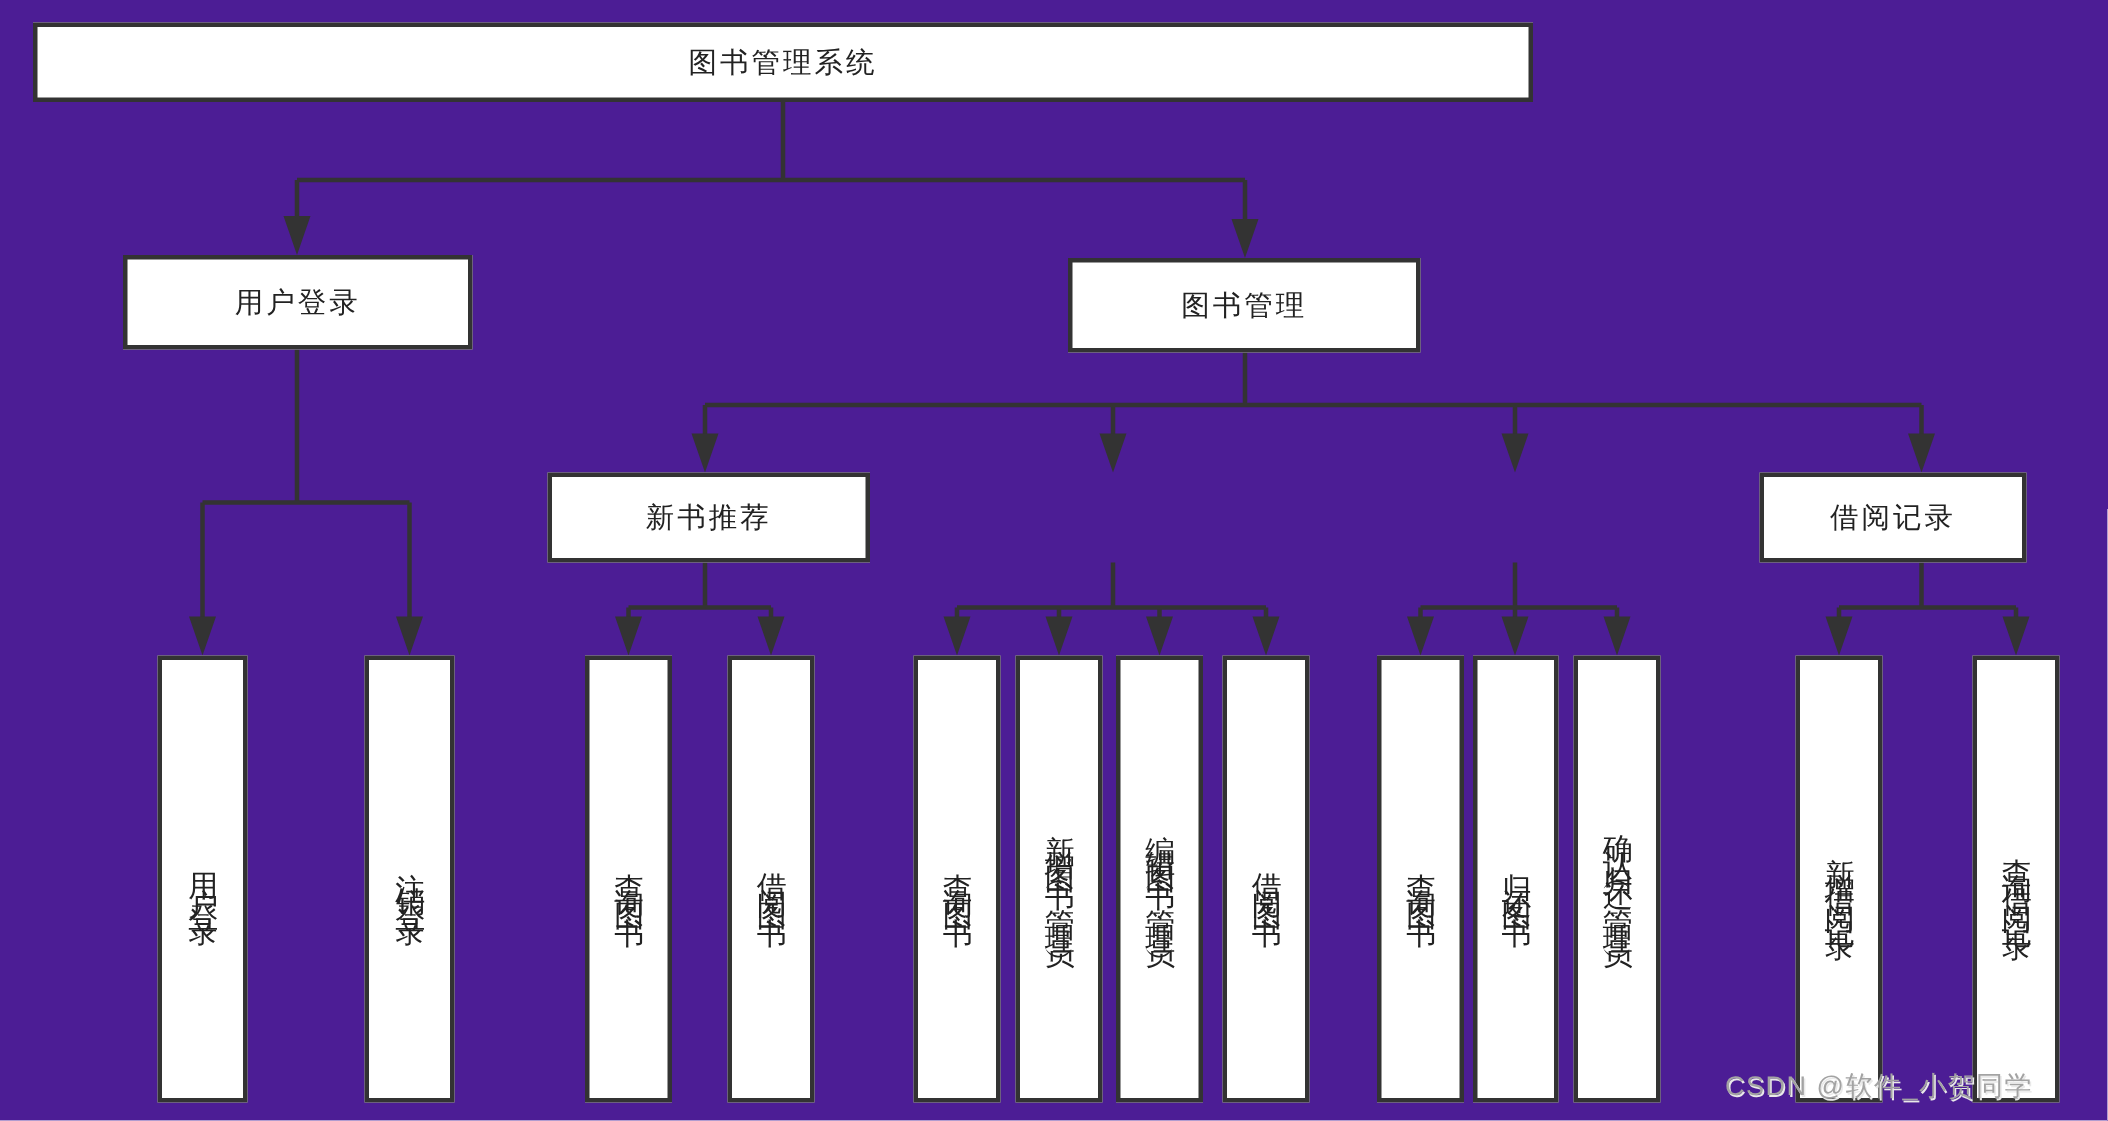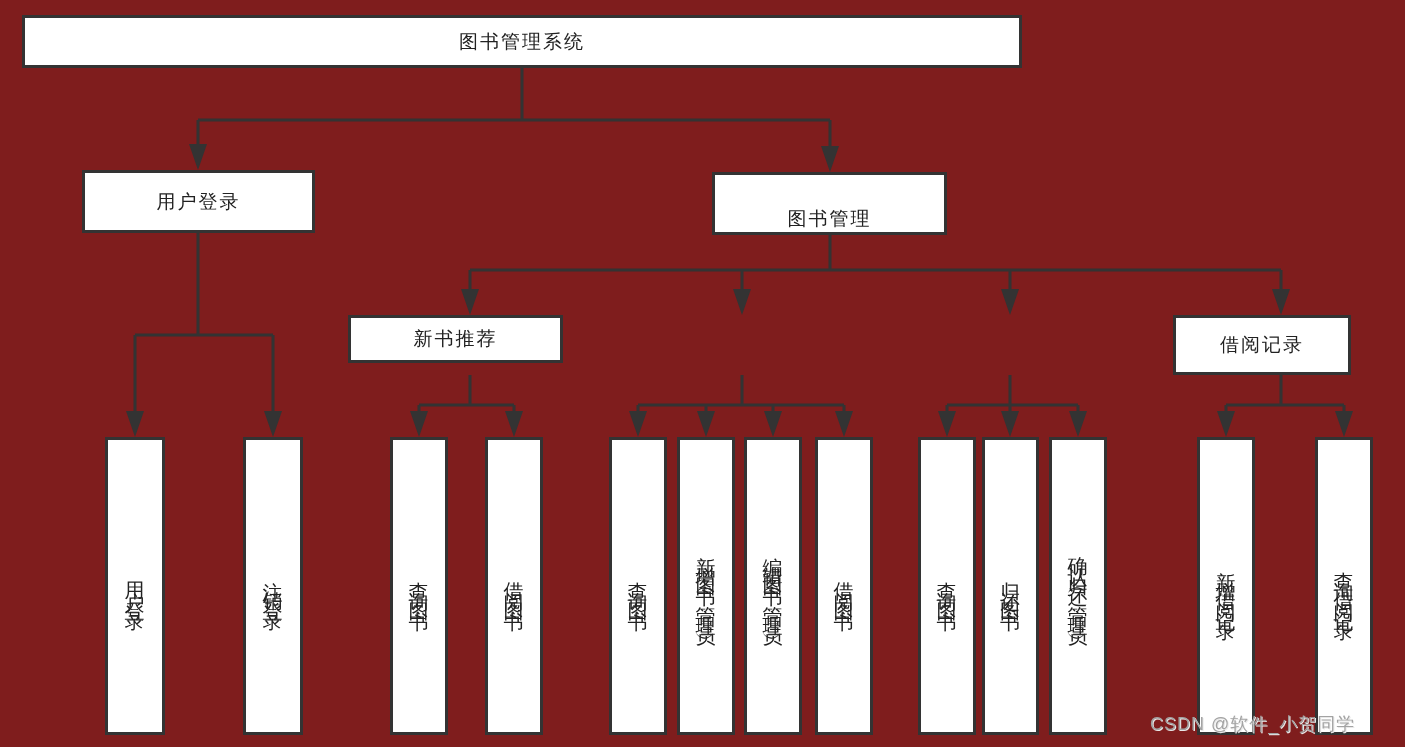--- a/index.html
+++ b/index.html
@@ -4,21 +4,21 @@
 <style>
   html, body {
     margin: 0;
     padding: 0;
     background: #ffffff;
   }
   .stage {
     position: relative;
     width: 1405px;
     height: 747px;
-    background: #7f1d1d;
+    background: #4c1d95;
     font-family: "Liberation Sans", sans-serif;
     overflow: hidden;
   }
   svg.connectors {
     position: absolute;
     left: 0;
     top: 0;
     z-index: 0;
   }
   .node {
@@ -119,25 +119,25 @@
       M1335,411 H1353 L1344,437 Z"></path>
   </svg>
 
   <div class="node hnode" style="left:22px; top:15px; width:1000px; height:53px;">
     <span>图书管理系统</span>
   </div>
 
   <div class="node hnode" style="left:82px; top:170px; width:233px; height:63px;">
     <span>用户登录</span>
   </div>
-  <div class="node hnode" style="left:712px; top:172px; width:235px; height:63px;align-items:flex-end;">
+  <div class="node hnode" style="left:712px; top:172px; width:235px; height:63px;">
     <span>图书管理</span>
   </div>
 
-  <div class="node hnode" style="left:348px; top:315px; width:215px; height:48px;">
+  <div class="node hnode" style="left:365px; top:315px; width:215px; height:60px;">
     <span>新书推荐</span>
   </div>
   <div class="node hnode" style="left:1173px; top:315px; width:178px; height:60px;">
     <span>借阅记录</span>
   </div>
 
   <div class="node vnode" style="left:105px; top:437px; width:60px; height:298px;">
     <span class="vlabel">用户登录</span>
   </div>
   <div class="node vnode" style="left:243px; top:437px; width:60px; height:298px;">

